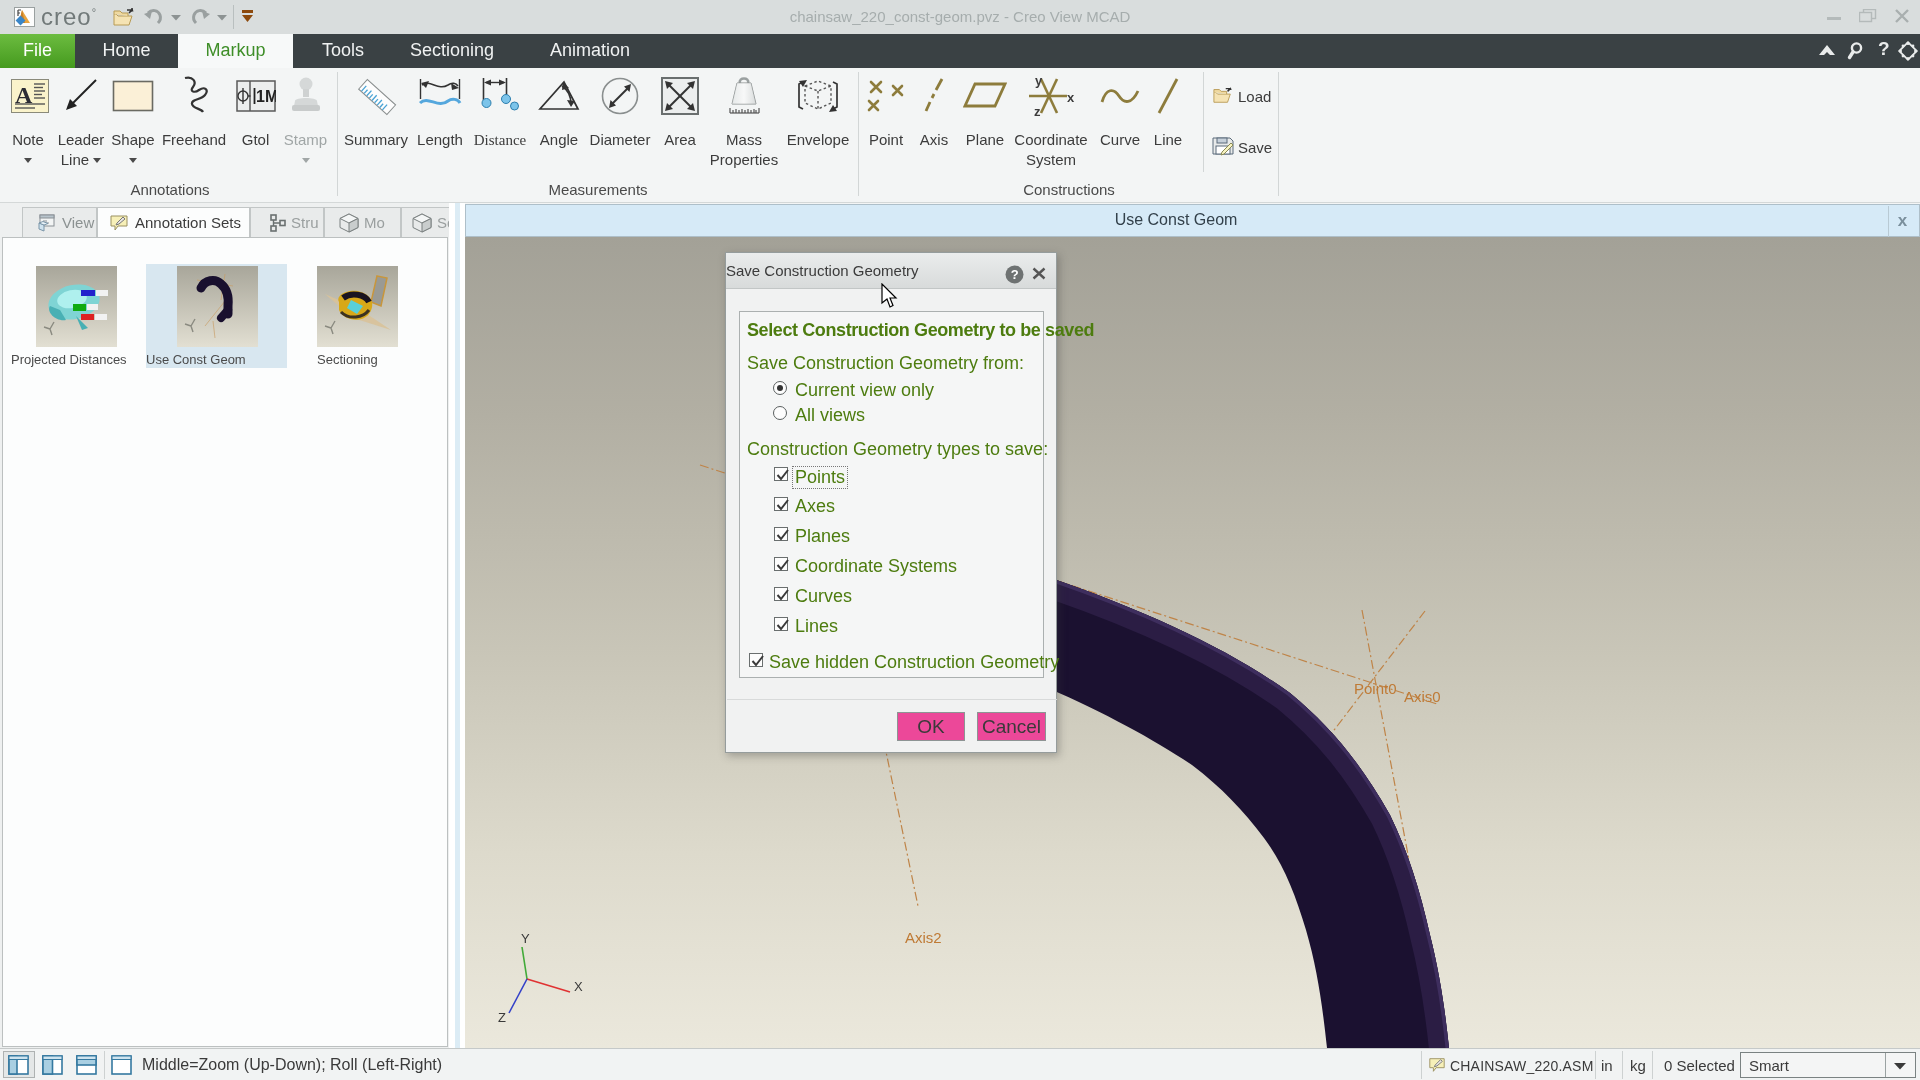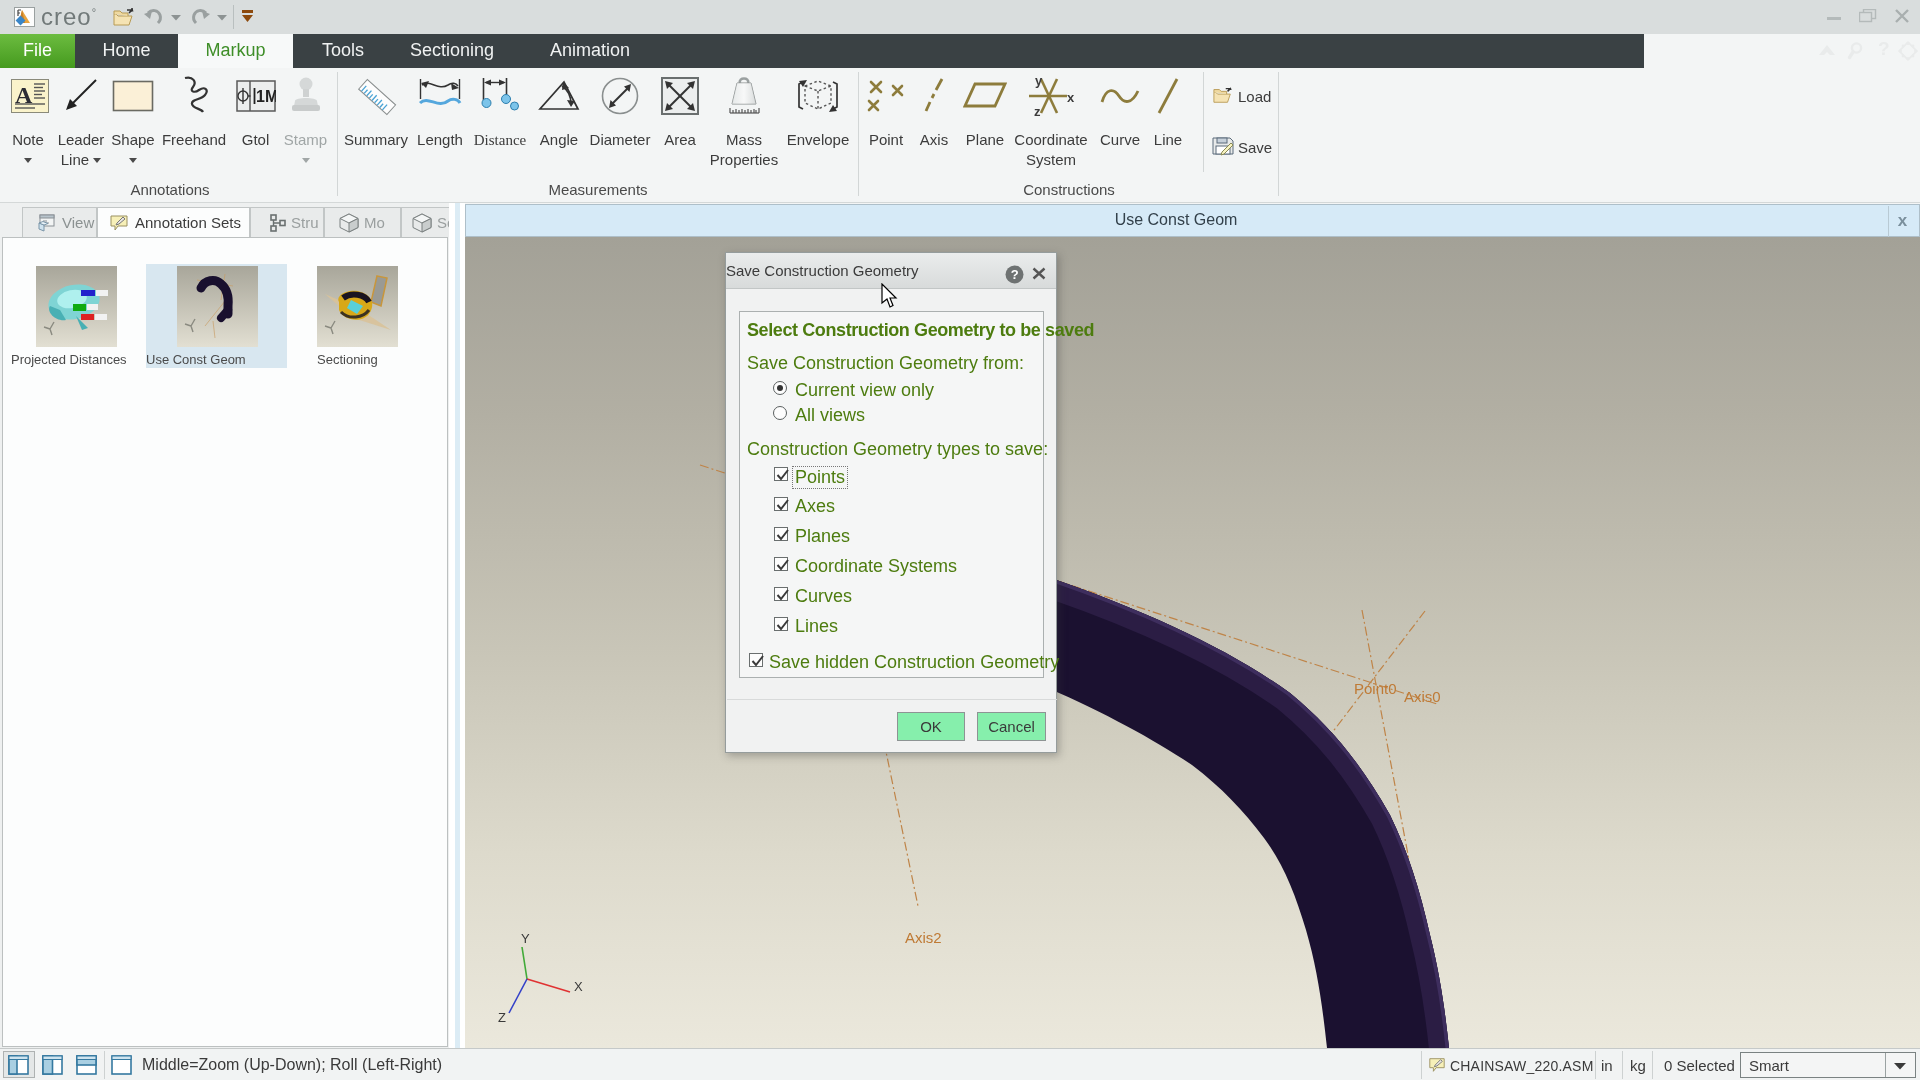--- a/index.html
+++ b/index.html
@@ -6,21 +6,21 @@
 html,body { width:1920px; height:1080px; overflow:hidden; font-family:"Liberation Sans", sans-serif; }
 #app { position:relative; width:1920px; height:1080px; background:#f3f5f5; }
 .abs { position:absolute; }
 svg { display:block; }
 
 
 #titlebar { position:absolute; left:0; top:0; width:1920px; height:34px; background:#d9dddd;padding-left:44px; }
 #title-text { position:absolute; left:0; top:8px; width:1920px; text-align:center; font-size:15px; color:#a6adad; }
 #creotext { position:absolute; left:41px; top:3px; font-size:24px; color:#717979; letter-spacing:1px; }
 
-#tabbar { position:absolute; left:0; top:34px; width:1644px; height:34px; background:#3a4144; }
+#tabbar { position:absolute; left:0; top:34px; width:1920px; height:34px; background:#3a4144; }
 .tab { position:absolute; top:0; height:34px; color:#f0f2f2; font-size:18px; text-align:center; line-height:33px; }
 #tab-file { left:0; width:75px; background:linear-gradient(#6cbc40,#459a1e); color:#fff; }
 #tab-markup { left:178px; width:115px; background:#f7f9f9; color:#3e8e28; }
 
 #ribbon { position:absolute; left:0; top:68px; width:1920px; height:135px; background:#f3f5f5; border-bottom:1px solid #d4d8d8; }
 .rsep { position:absolute; top:4px; height:124px; width:1px; background:#d2d6d6; }
 .ritem { position:absolute; top:10px; text-align:center; color:#3c3c3c; font-size:15px; }
 .ritem .ic { height:36px; display:flex; align-items:center; justify-content:center; }
 .ritem .tx { margin-top:16px; line-height:20px; }
 .glabel { position:absolute; top:113px; color:#4a4a4a; font-size:15px; text-align:center; }
@@ -48,21 +48,21 @@
 .stext { position:absolute; top:7px; }
 
 #dialog { position:absolute; left:725px; top:252px; width:332px; height:501px; background:#f1f2f2; border:1px solid #959c9c; box-shadow:2px 3px 8px rgba(60,60,60,.35); }
 #dlg-title { position:absolute; left:0; top:0; width:330px; height:36px; background:linear-gradient(#eaecec,#d8dbdb); border-bottom:1px solid #c2c6c6; }
 #dlg-title .t { position:absolute; left:0; top:9px; width:330px; text-align:left; font-size:15px; color:#3b3b3b; }
 #groupbox { position:absolute; left:13px; top:58px; width:305px; height:367px; border:1px solid #abb0b0; background:#f5f6f6; }
 .dlgtext { position:absolute; font-size:18px; color:#4d7c0f; white-space:nowrap; }
 .cb { position:absolute; width:14px; height:14px; background:#fdfdfd; border:1px solid #6a6f6f; }
 .radio { position:absolute; width:14px; height:14px; background:#fdfdfd; border:1px solid #5a5f5f; border-radius:50%; }
 .radio .dot { position:absolute; left:3px; top:3px; width:6px; height:6px; background:#333; border-radius:50%; }
-.btn { position:absolute; top:459px; height:29px; background:#86efac; border:1px solid #8d9494; text-align:center; font-size:15px; color:#3a3a3a; line-height:27px; }
+.btn { position:absolute; top:459px; height:29px; background:#ec4899; border:1px solid #8d9494; text-align:center; font-size:19px; color:#3a3a3a; line-height:27px; }
 </style>
 </head>
 <body>
 <div id="app">
 
   <div id="titlebar">
     <svg class="abs" style="left:14px;top:7px;" width="21" height="20" viewBox="0 0 21 20">
       <rect x="0.5" y="0.5" width="20" height="19" fill="#fdfdfd" stroke="#9aa0a0"></rect>
       <polygon points="8,3 16,16 5,16" fill="#e8a33d"></polygon>
       <polygon points="8,3 11,16 5,16" fill="#c87f28"></polygon>
@@ -93,20 +93,21 @@
     </svg>
     <svg class="abs" style="left:216px;top:14px;" width="12" height="7" viewBox="0 0 12 7">
         <polygon points="1,1 11,1 6,6.5" fill="#8d9393"></polygon>
       </svg>
     <div class="abs" style="left:233px;top:5px;width:1px;height:24px;background:#b9bfbf;"></div>
 
     <svg class="abs" style="left:242px;top:10px;" width="12" height="14" viewBox="0 0 12 14">
       <rect x="0" y="0" width="11" height="3" fill="#8d4a0e"></rect>
       <polygon points="0,5 11,5 5.5,12" fill="#8d4a0e"></polygon>
     </svg>
+    <div id="title-text">chainsaw_220_const-geom.pvz - Creo View MCAD</div>
 
     <div class="abs" style="left:1827px;top:17px;width:14px;height:3px;background:#b4baba;"></div>
     <svg class="abs" style="left:1859px;top:9px;" width="18" height="14" viewBox="0 0 18 14">
       <rect x="4.5" y="0.5" width="12" height="9" fill="none" stroke="#b4baba" stroke-width="1.4"></rect>
       <rect x="0.5" y="3.5" width="12" height="9" fill="#d9dddd" stroke="#b4baba" stroke-width="1.4"></rect>
     </svg>
     <svg class="abs" style="left:1894px;top:9px;" width="16" height="14" viewBox="0 0 16 14">
       <path d="M2 1 L14 13 M14 1 L2 13" stroke="#a9afaf" stroke-width="2.4"></path>
     </svg>
   </div>

